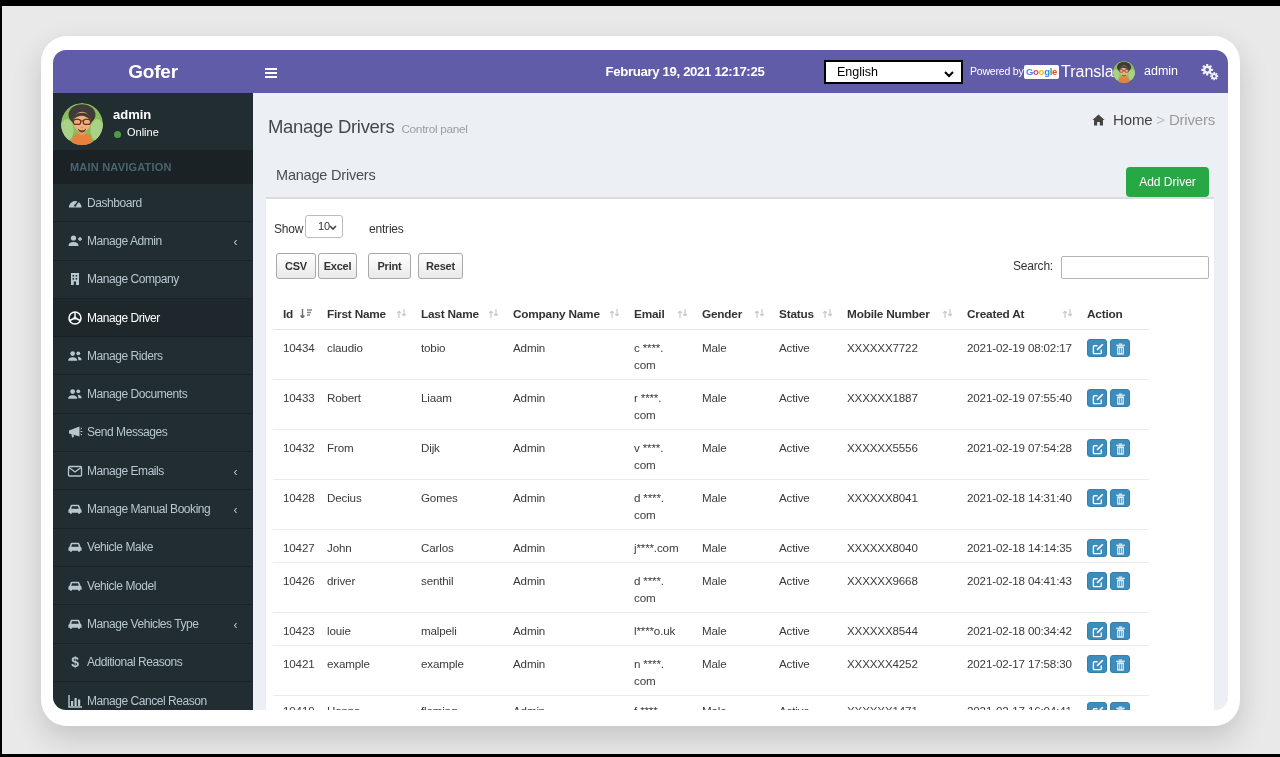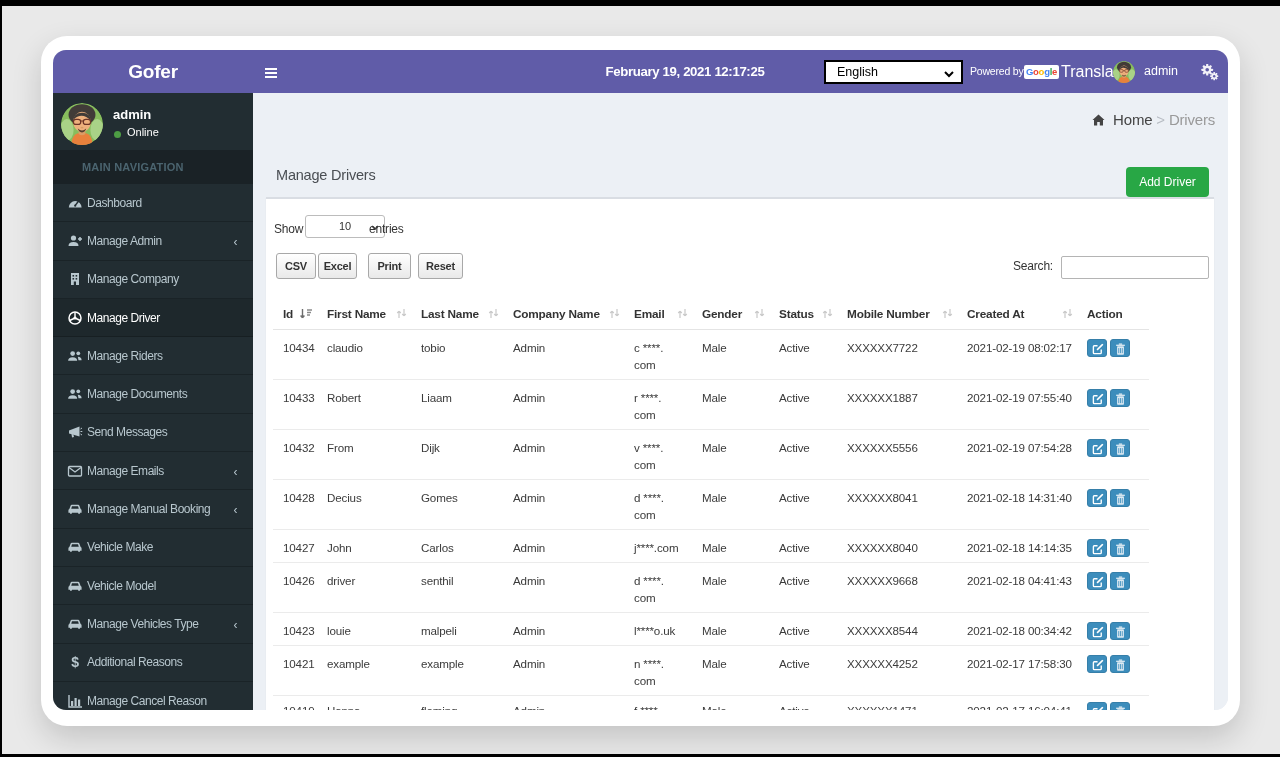--- a/index.html
+++ b/index.html
@@ -23,40 +23,40 @@
 .nav-avatar { position:absolute; left:1060px; top:11px; width:22px; height:22px; border-radius:50%; overflow:hidden; }
 .nav-admin { position:absolute; left:1091px; top:0; height:43px; line-height:43px; color:#fff; font-size:12.5px; }
 .gears { position:absolute; left:1147px; top:13px; }
 
 
 .sidebar { position:absolute; left:0; top:43px; width:200px; height:617px; background:#222d32; }
 .up-avatar { position:absolute; left:8px; top:10px; width:42px; height:42px; border-radius:50%; overflow:hidden; }
 .up-name { position:absolute; left:60px; top:14px; color:#fff; font-size:13px; font-weight:bold; }
 .up-dot { position:absolute; left:61px; top:38px; width:7px; height:7px; border-radius:50%; background:#4d9d44; }
 .up-online { position:absolute; left:74px; top:33px; color:#fff; font-size:11px; }
-.menu-h { position:absolute; left:0; top:57px; width:200px; height:34px; background:#1a2226; color:#4b646f; font-size:11px; font-weight:bold; line-height:34px; padding-left:29px; letter-spacing:0.2px; }
+.menu-h { position:absolute; left:0; top:57px; width:200px; height:34px; background:#1a2226; color:#4b646f; font-size:11px; font-weight:bold; line-height:34px; padding-left:17px; letter-spacing:0.2px; }
 .menu { position:absolute; left:0; top:91px; width:200px; }
 .mi { position:relative; height:38.3px; color:#b8c7ce; font-size:12px; letter-spacing:-0.45px; border-bottom:1px solid rgba(0,0,0,0.22);padding-left:32px; }
 .mi .txt { position:absolute; left:34px; top:50%; margin-top:-8px; line-height:16px; }
 .mi .ico { position:absolute; left:14px; top:50%; margin-top:-8px; width:16px; height:16px; }
 .mi .chev { position:absolute; right:16px; top:50%; margin-top:-6px; font-size:12px; color:#b8c7ce; }
 .mi.active { background:#1e282c; color:#fff; }
 
 
 .content { position:absolute; left:200px; top:43px; width:975px; height:617px; background:#ecf0f5; }
 .h1 { position:absolute; left:15px; top:23px; font-size:18.5px; color:#45494e; letter-spacing:-0.3px; }
 .h1 small { font-size:11.8px; color:#9a9ea5; margin-left:7px; font-weight:normal; }
 .crumbs { position:absolute; right:13px; top:18px; font-size:15px; color:#444; letter-spacing:-0.2px; }
 .crumbs .sep { color:#b7bcc3; margin:0 4px; }
 .crumbs .cur { color:#999; }
 .card { position:absolute; left:13px; top:104px; width:948px; height:557px; background:#fff; border-top:2px solid #d9dde3; box-shadow:0 1px 1px rgba(0,0,0,0.08); }
 .card-title { position:absolute; left:223px; top:117px; font-size:14.5px; color:#4a4e53; letter-spacing:-0.2px; }
 .btn-add { position:absolute; left:1073px; top:117px; width:83px; height:30px; background:#28a745; border-radius:4px; color:#fff; font-size:12px; line-height:30px; text-align:center; }
 .lbl { position:absolute; font-size:12px; color:#333; letter-spacing:-0.2px; }
-.sel10 { position:absolute; left:252px; top:165px; width:80px; height:23px; border:1px solid #bcbcbc; border-radius:3px; background:#fff; font-size:11px; color:#333; text-align:center; line-height:21px; }
+.sel10 { position:absolute; left:252px; top:165px; width:38px; height:23px; border:1px solid #bcbcbc; border-radius:3px; background:#fff; font-size:11px; color:#333; text-align:center; line-height:21px; }
 .sel10 svg { position:absolute; right:5px; top:7px; }
 .dtbtn { position:absolute; top:203px; height:26px; border:1px solid #a8a8a8; border-radius:3px; background:linear-gradient(#ffffff,#e9e9e9); font-size:11px; font-weight:bold; color:#333; text-align:center; line-height:24px; letter-spacing:-0.2px; }
 .search-in { position:absolute; left:1008px; top:206px; width:148px; height:23px; border:1px solid #b4b4b4; background:#fff; border-radius:2px; }
 
 
 table { position:absolute; left:220px; top:249px; width:876px; border-collapse:collapse; table-layout:fixed; }
 th { text-align:left; font-size:11.8px; color:#333; padding:0 0 0 10px; height:30px; position:relative; border-bottom:1px solid #e4e4e4; letter-spacing:-0.2px; }
 th .sort { position:absolute; right:4px; top:8px; }
 td { vertical-align:top; font-size:11.6px; letter-spacing:-0.15px; color:#3b3b3b; padding:9px 0 0 10px; line-height:17px; border-bottom:1px solid #ebebeb; white-space:nowrap; overflow:hidden; }
 tr.r2 td { height:50px; } 
@@ -258,20 +258,21 @@
             <rect x="4" y="8" width="2.2" height="5" fill="#b8c7ce"></rect>
             <rect x="7.5" y="5" width="2.2" height="8" fill="#b8c7ce"></rect>
             <rect x="11" y="6.5" width="2.2" height="6.5" fill="#b8c7ce"></rect>
           </svg>
           <span class="txt">Manage Cancel Reason</span>
         </div>
       </div>
   </div>
 
   <div class="content">
+    <div class="h1">Manage Drivers<small>Control panel</small></div>
     <div class="crumbs"><span style="color:#444"><svg width="13" height="12" viewBox="0 0 13 12" style="vertical-align:-1px; margin-right:4px;">
             <path d="M6.5 0.5 L12.5 6 L11 6 L11 11.5 L7.8 11.5 L7.8 8 L5.2 8 L5.2 11.5 L2 11.5 L2 6 L0.5 6 Z" fill="#444"></path>
           </svg> Home</span><span class="sep">&gt;</span><span class="cur">Drivers</span></div>
     <div class="card"></div>
   </div>
   <div class="card-title">Manage Drivers</div>
   <div class="btn-add">Add Driver</div>
   <div class="lbl" style="left:221px; top:172px;">Show</div>
   <div class="sel10">10<svg width="8" height="9" viewBox="0 0 8 9">
         <path d="M1 3 L4 6 L7 3" stroke="#444" stroke-width="1.6" fill="none"></path>

